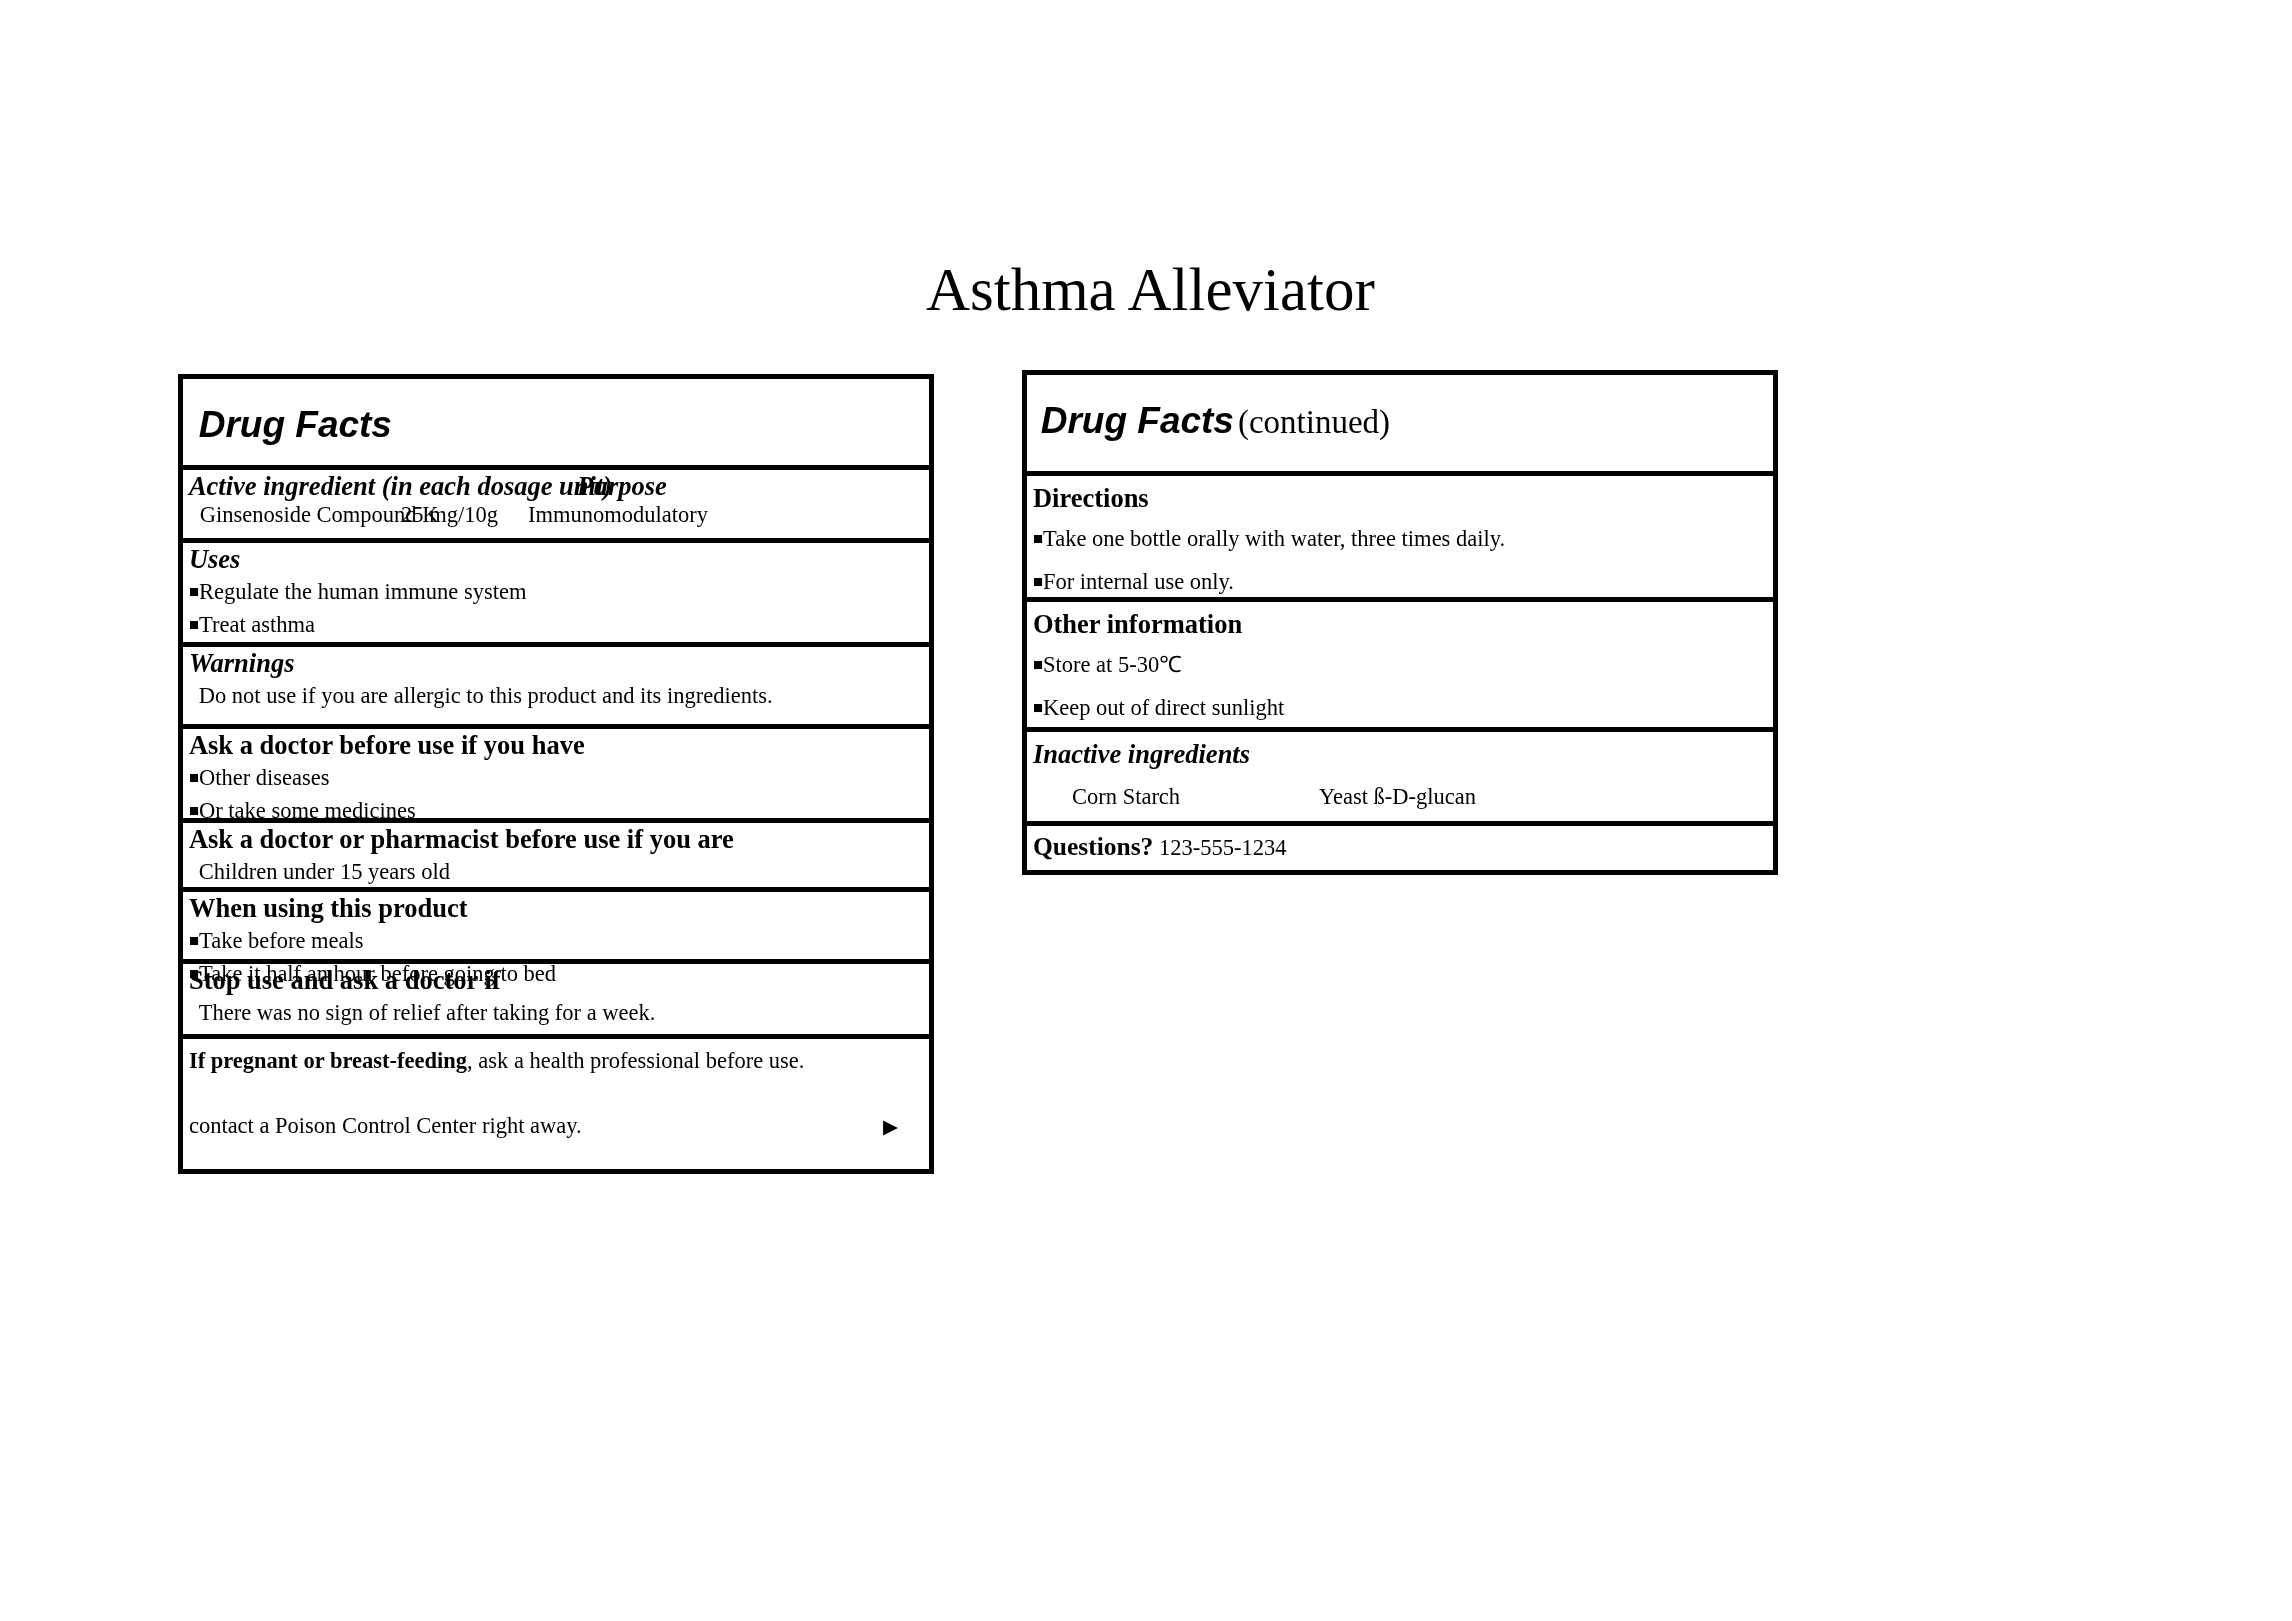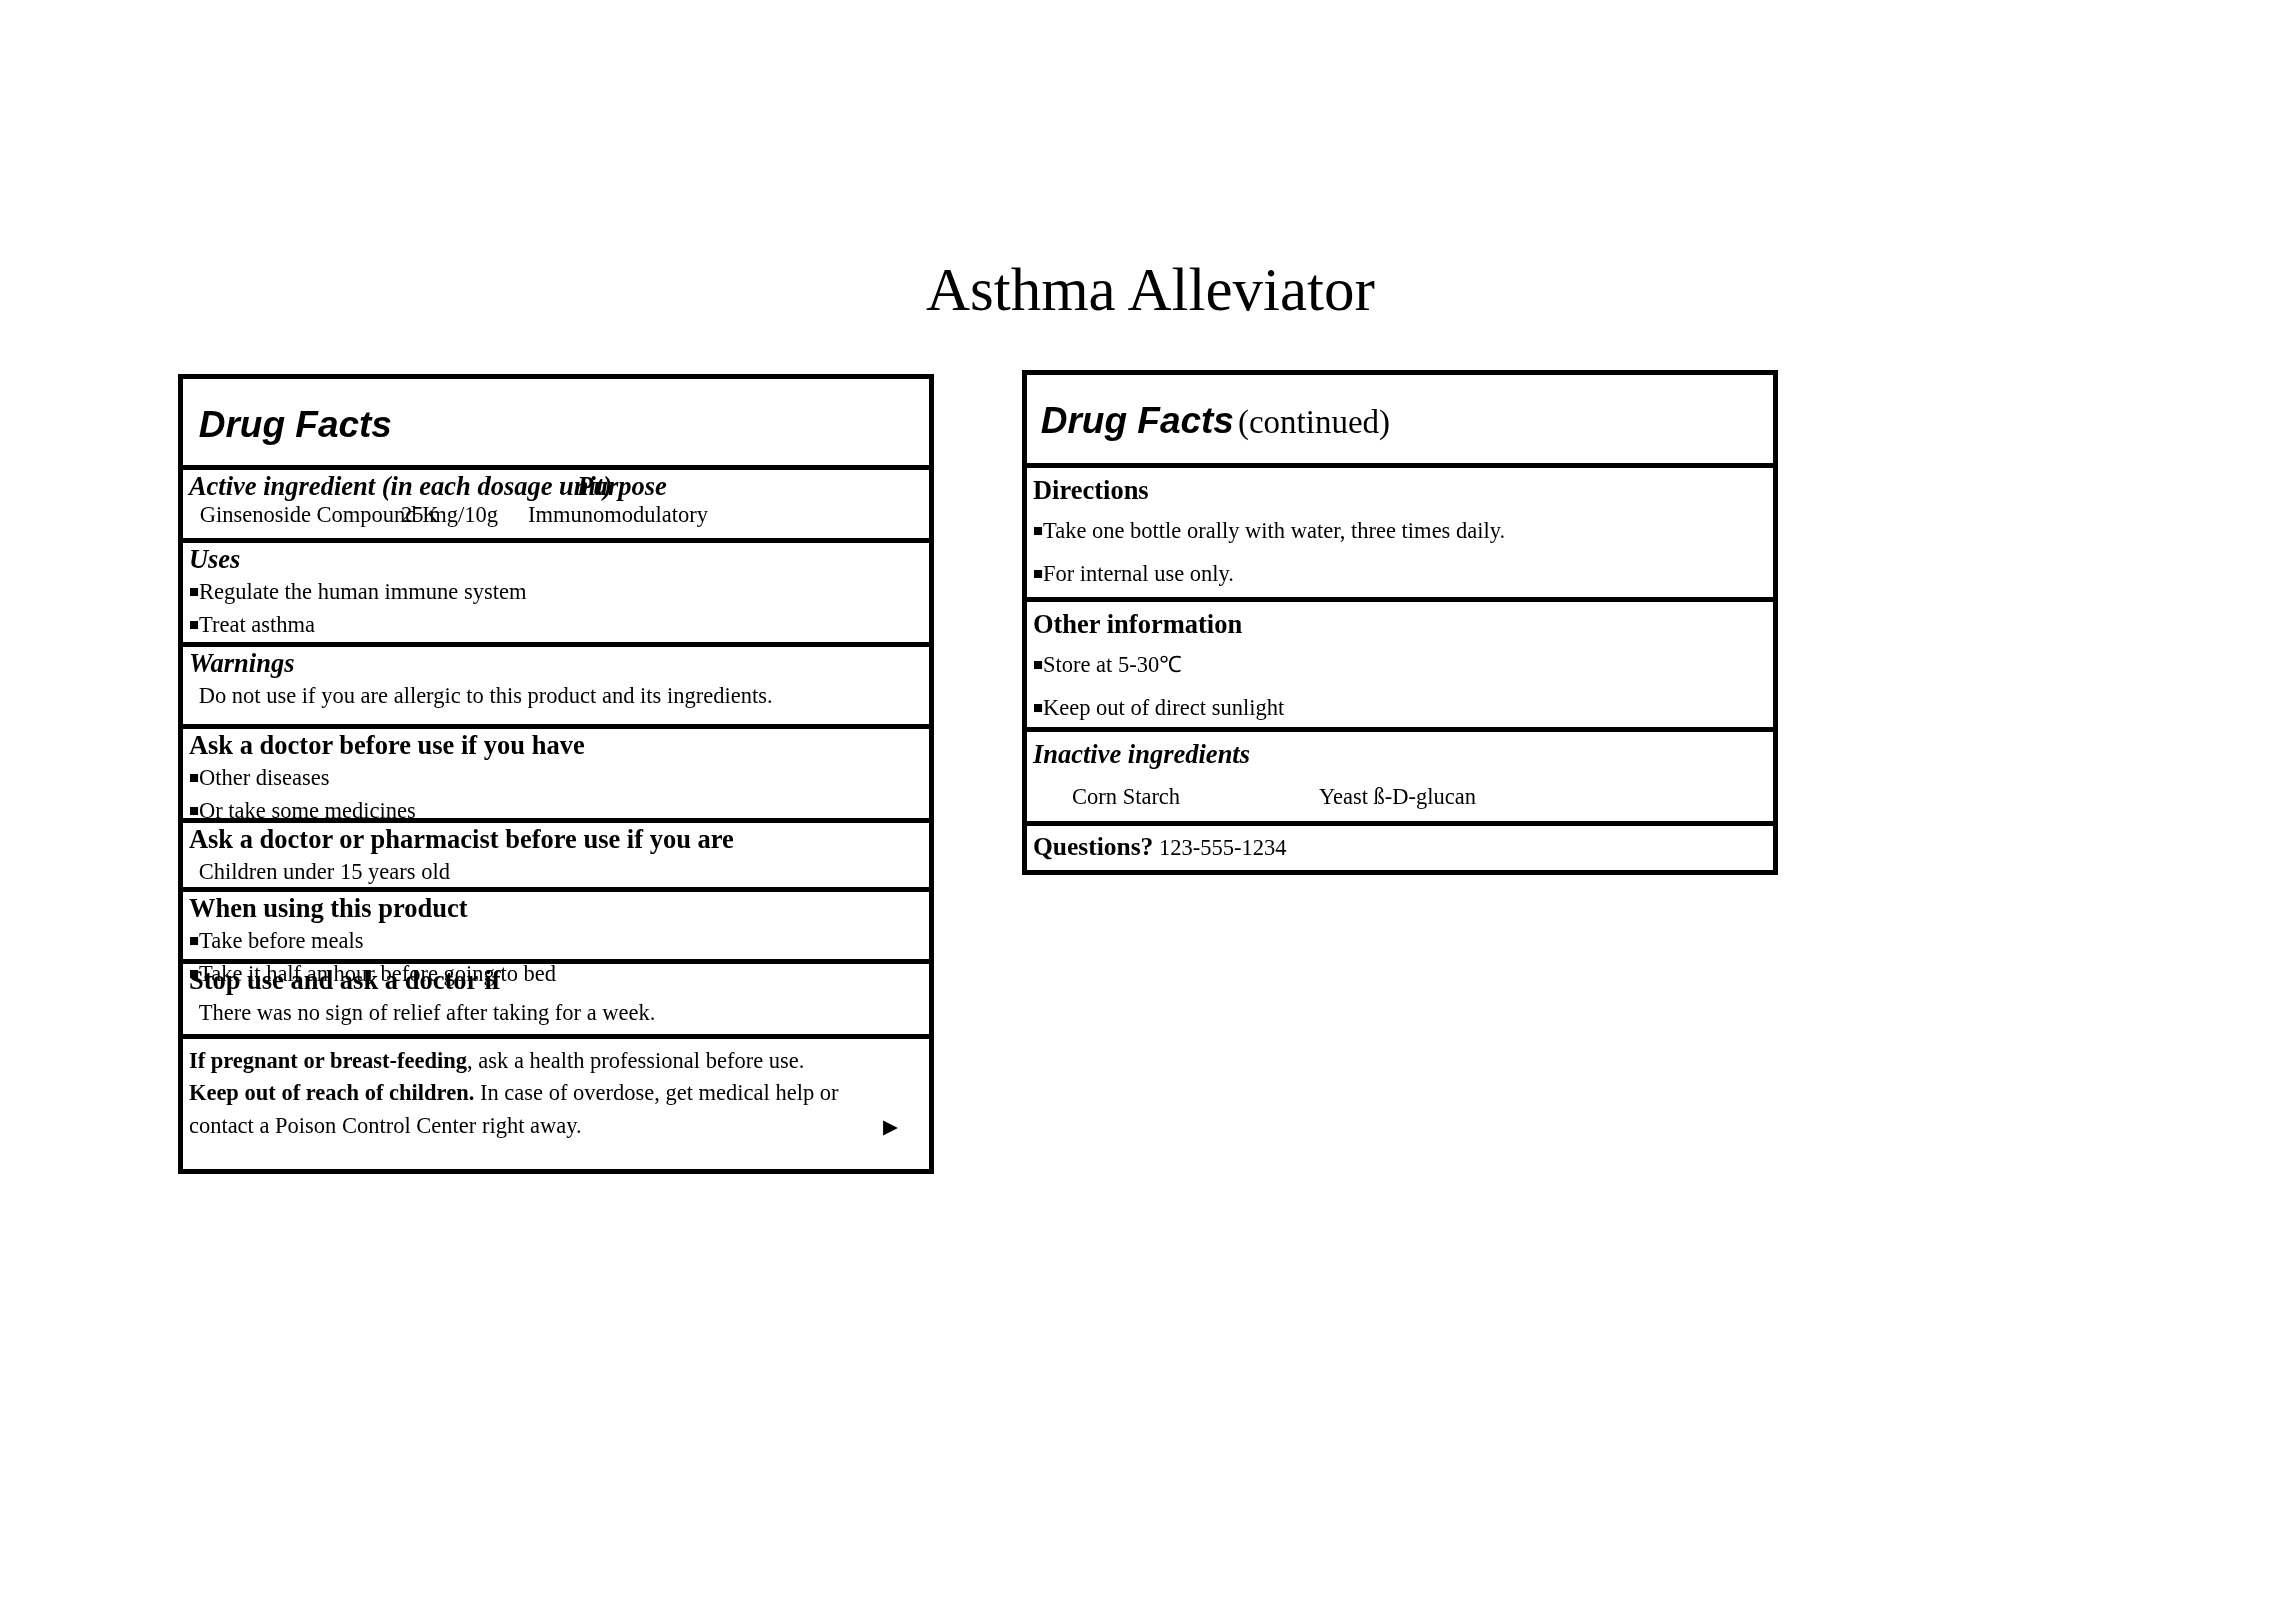--- a/index.html
+++ b/index.html
@@ -142,38 +142,35 @@
 
   <div class="sec" style="top:580px; height:80px;text-decoration:underline;">
     <div class="abs h-bold" style="left:5.9px; top:2px;">Stop use and ask a doctor if</div>
     <div class="abs body-txt" style="left:15.7px; top:33px;">There was no sign of relief after taking for a week.</div>
   </div>
 
   <div class="sec" style="top:655px; height:133px;">
     <div class="abs body-txt" style="left:5.9px; top:5.9px;">
       <span class="b">If pregnant or breast-feeding</span><span>, ask a health professional before use.</span>
     </div>
-    <div class="abs body-txt" style="left:5.9px; top:38px;">
-      <span class="b">Keep out of reach of children.</span><span> In case of overdose, get medical help or</span>
-    </div>
     <div class="abs body-txt" style="left:5.9px; top:71px;">contact a Poison Control Center right away.</div>
     <div class="arrow" style="left:700px; top:76px;">▶</div>
   </div>
 </div>
 
 <div class="panel panel-right">
 
   <div class="sec first" style="top:0; height:94px;">
     <div class="abs" style="left:13.7px; top:25.5px;">
       <span class="df-header">Drug Facts</span>
       <span class="df-cont">(continued)</span>
     </div>
   </div>
 
-  <div class="sec" style="top:88px; height:139px;">
+  <div class="sec" style="top:96px; height:139px;">
     <div class="abs h-bold" style="left:5.9px; top:7.8px;">Directions</div>
     <div class="abs body-txt bullet" style="left:5.9px; top:47px;">Take one bottle orally with water, three times daily.</div>
     <div class="abs body-txt bullet" style="left:5.9px; top:90px;">For internal use only.</div>
   </div>
 
   <div class="sec" style="top:222px; height:136px;">
     <div class="abs h-bold" style="left:5.9px; top:7.8px;">Other information</div>
     <div class="abs body-txt bullet" style="left:5.9px; top:47px;">Store at 5-30℃</div>
     <div class="abs body-txt bullet" style="left:5.9px; top:90px;">Keep out of direct sunlight</div>
   </div>

